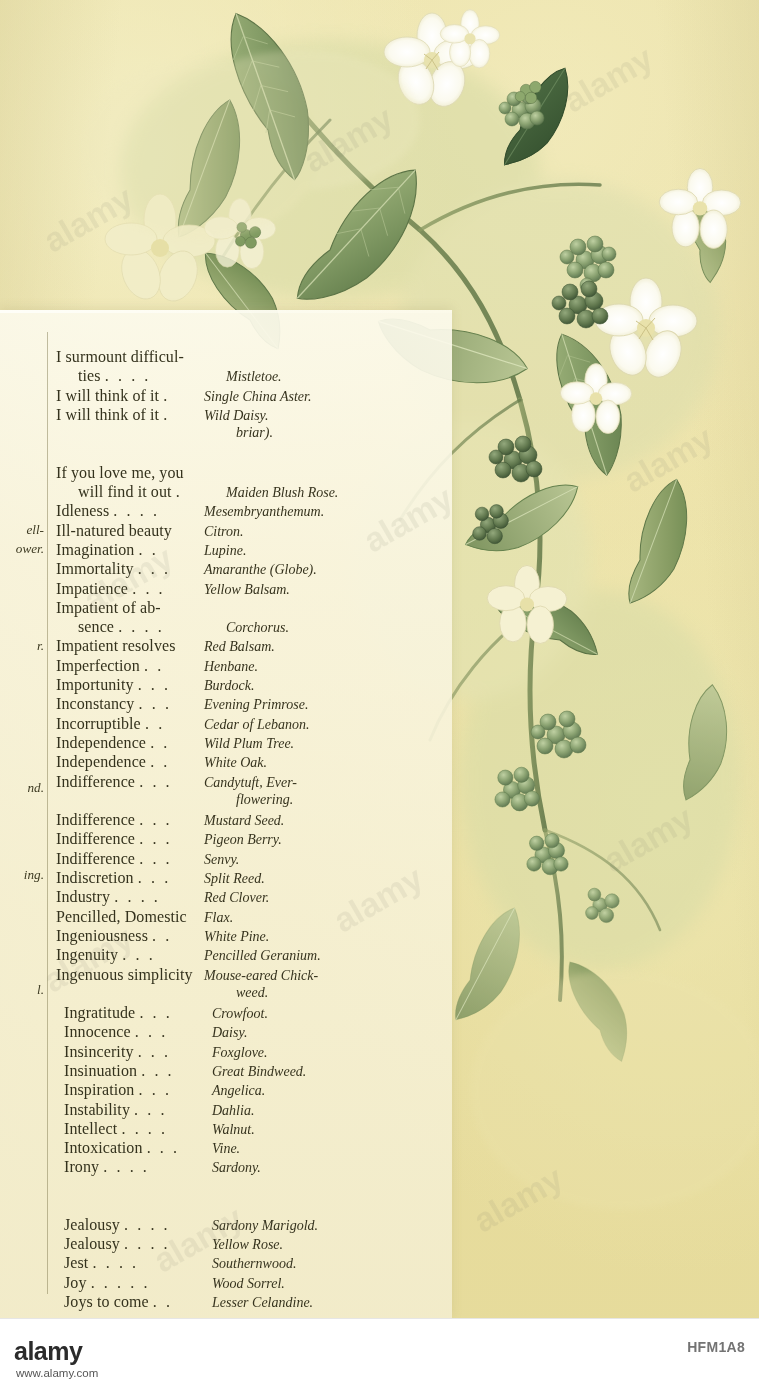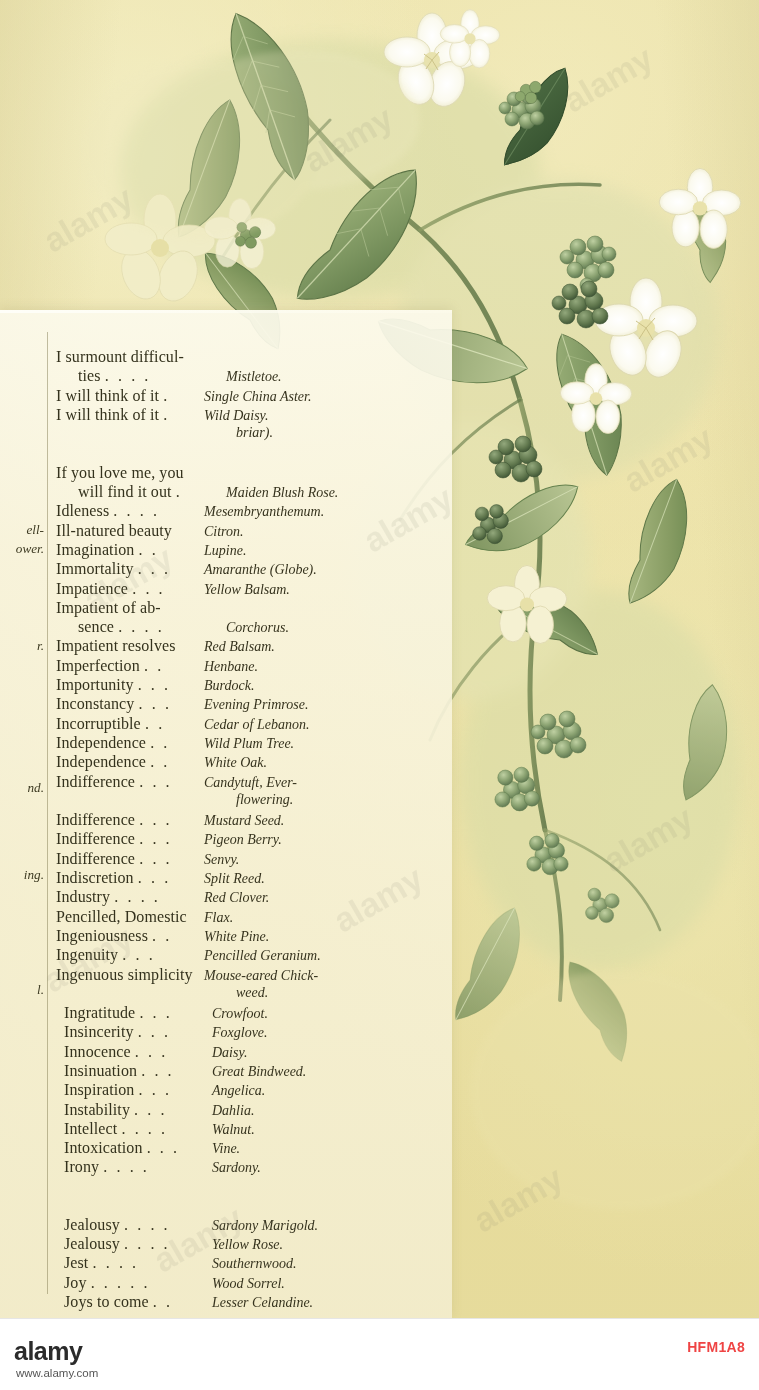--- a/index.html
+++ b/index.html
@@ -171,21 +171,21 @@
     font-size: 11.5px;
     color: #555;
   }
   #footer .imgid {
     position: absolute;
     right: 14px;
     top: 20px;
     font-family: "Liberation Sans", sans-serif;
     font-size: 14px;
     font-weight: bold;
-    color: #ef4444;
+    color: #737373;
     letter-spacing: .3px;
   }
   
   #wm {
     position: absolute;
     left: 0; top: 0;
     width: 759px; height: 1318px;
     pointer-events: none;
     opacity: .10;
   }
@@ -740,26 +740,26 @@
         </div>
         <div class="row">
           <div class="term"></div>
           <div class="plant cont">weed.</div>
         </div>
         <div class="row">
           <div class="term" style="padding-left: 8px;"><span>Ingratitude</span> <span class="dots">. . .</span></div>
           <div class="plant">Crowfoot.</div>
         </div>
         <div class="row">
+          <div class="term" style="padding-left: 8px;"><span>Innocence</span> <span class="dots">. . .</span></div>
+          <div class="plant">Daisy.</div>
+        </div>
+        <div class="row">
           <div class="term" style="padding-left: 8px;"><span>Insincerity</span> <span class="dots">. . .</span></div>
           <div class="plant">Foxglove.</div>
-        </div>
-        <div class="row">
-          <div class="term" style="padding-left: 8px;"><span>Innocence</span> <span class="dots">. . .</span></div>
-          <div class="plant">Daisy.</div>
         </div>
         <div class="row">
           <div class="term" style="padding-left: 8px;"><span>Insinuation</span> <span class="dots">. . .</span></div>
           <div class="plant">Great Bindweed.</div>
         </div>
         <div class="row">
           <div class="term" style="padding-left: 8px;"><span>Inspiration</span> <span class="dots">. . .</span></div>
           <div class="plant">Angelica.</div>
         </div>
         <div class="row">

